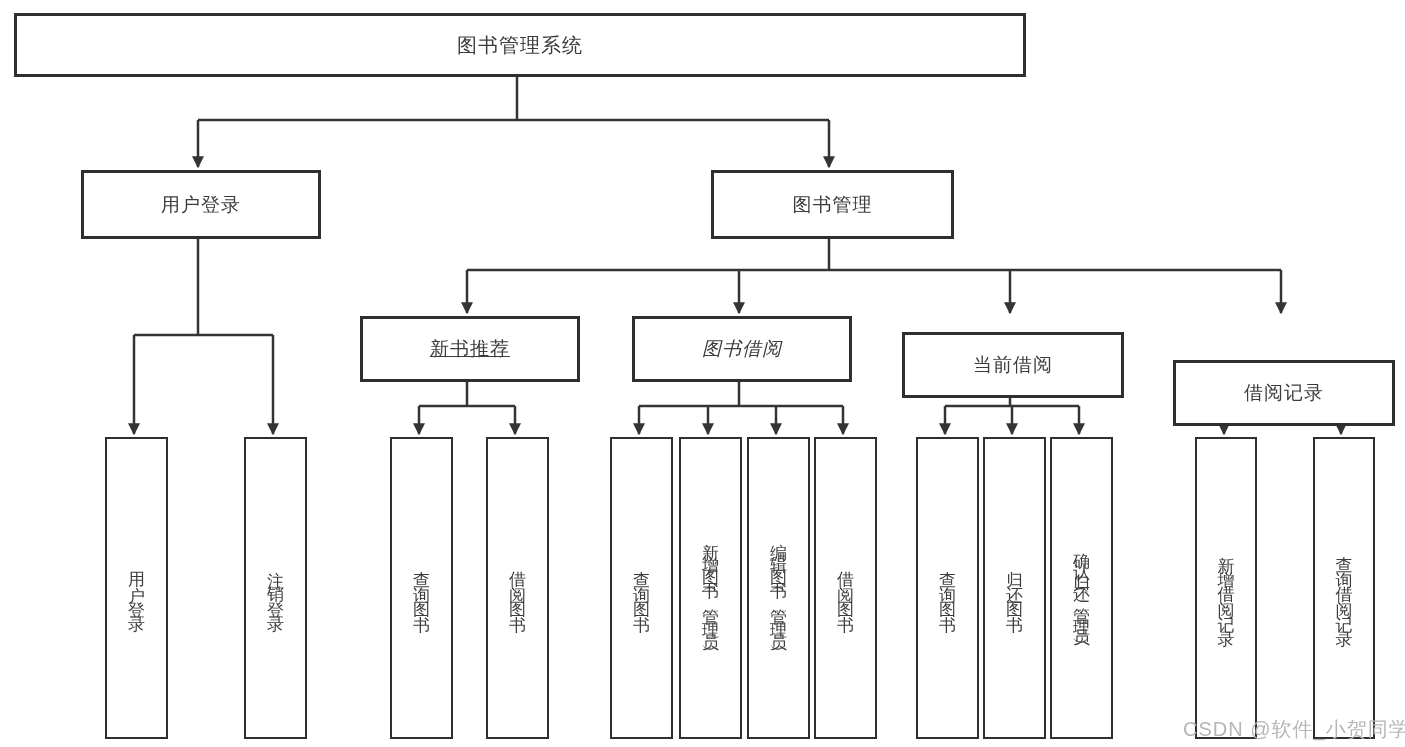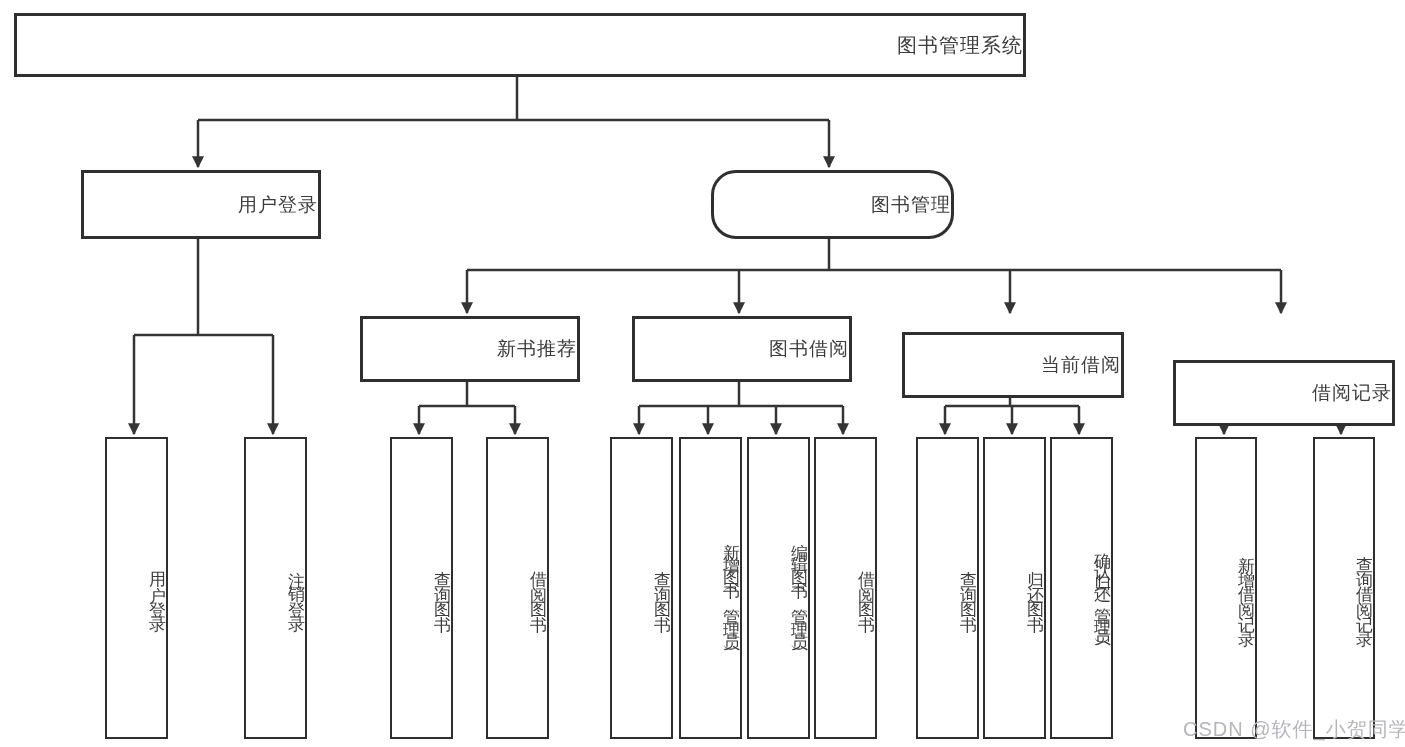--- a/index.html
+++ b/index.html
@@ -11,21 +11,21 @@
     overflow: hidden;
   }
   .canvas { position: absolute; left: 0; top: 0; width: 1405px; height: 747px; }
   svg.connectors { position: absolute; left: 0; top: 0; z-index: 1; }
   .node {
     position: absolute;
     background: #ffffff;
     border: 3px solid #2f2f2f;
     display: flex;
     align-items: center;
-    justify-content: flex-end;
+    justify-content: center;
     color: #3c3c3c;
     z-index: 2;
   }
   .node.root  { font-size: 20px; letter-spacing: 1px; }
   .node.branch{ font-size: 19px; letter-spacing: 1px; }
   .node.leaf  { border-width: 2.5px; }
   .leaf .vtext {
     writing-mode: vertical-rl;
     text-orientation: mixed;
     font-size: 17px;
@@ -90,28 +90,28 @@
     </g>
   </svg>
 
   <div class="node root" style="left:14px; top:13px; width:1006px; height:58px;">
     <span>图书管理系统</span>
   </div>
 
   <div class="node branch" style="left:81px; top:170px; width:234px; height:63px;">
     <span>用户登录</span>
   </div>
-  <div class="node branch" style="left:711px; top:170px; width:237px; height:63px;border-radius:25px;">
+  <div class="node branch" style="left:711px; top:170px; width:237px; height:63px;">
     <span>图书管理</span>
   </div>
 
-  <div class="node branch" style="left:360px; top:316px; width:214px; height:60px;">
+  <div class="node branch" style="left:360px; top:316px; width:214px; height:60px;text-decoration:underline;">
     <span>新书推荐</span>
   </div>
-  <div class="node branch" style="left:632px; top:316px; width:214px; height:60px;">
+  <div class="node branch" style="left:632px; top:316px; width:214px; height:60px;font-style:italic;">
     <span>图书借阅</span>
   </div>
   <div class="node branch" style="left:902px; top:316px; width:216px; height:60px;margin-top:16px;">
     <span>当前借阅</span>
   </div>
   <div class="node branch" style="left:1173px; top:316px; width:216px; height:60px;margin-top:44px;">
     <span>借阅记录</span>
   </div>
 
   <div class="node leaf" style="left:105px; top:437px; width:59px; height:298px;">

